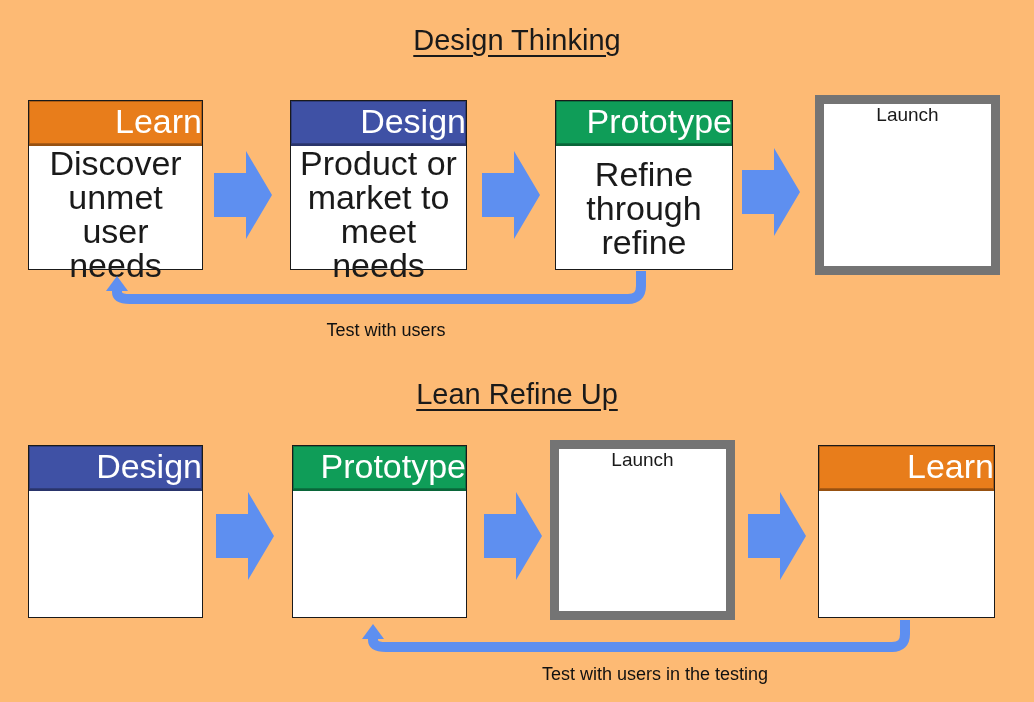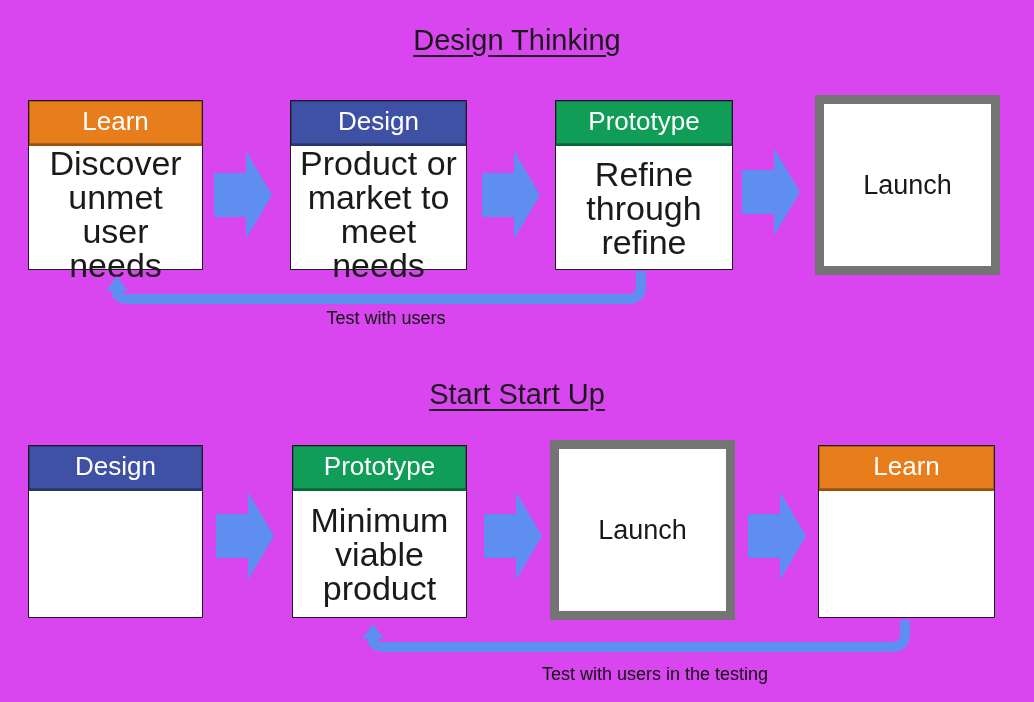--- a/index.html
+++ b/index.html
@@ -1,20 +1,20 @@
 <!DOCTYPE html>
 <html style="--arrow-blue: #5E8FF0; --gray: #747474; --text: #1A1A1A;"><head>
 <meta charset="utf-8">
 <style>
   html, body { margin: 0; padding: 0; background: #fff; }
   .canvas {
     position: relative;
     width: 1034px;
     height: 702px;
-    background: #d946ef;
+    background: #fdba74;
     font-family: "Liberation Sans", "DejaVu Sans", sans-serif;
     color: var(--text, #1a1a1a);
     overflow: hidden;
   }
   .title {
     position: absolute;
     left: 0;
     width: 1034px;
     margin: 0;
     text-align: center;
@@ -28,23 +28,23 @@
     position: absolute;
     background: #fff;
     border: 1.5px solid #1a1a1a;
     box-sizing: border-box;
     display: flex;
     flex-direction: column;
   }
   .phead {
     height: 43px;
     line-height: 41px;
-    text-align: center;
+    text-align: right;
     color: #ffffff;
-    font-size: 26px;
+    font-size: 34px;
     border-bottom: 2px solid rgba(0,0,0,0.35);
     box-shadow: inset 0 0 0 1px rgba(0,0,0,0.25);
     flex: 0 0 auto;
   }
   .pbody {
     flex: 1 1 auto;
     display: flex;
     align-items: center;
     justify-content: center;
     text-align: center;
@@ -52,23 +52,23 @@
     line-height: 34px;
     padding: 0 6px;
     color: #1a1a1a;
   }
   .launch {
     position: absolute;
     background: #fff;
     border: 9px solid var(--gray, #747474);
     box-sizing: border-box;
     display: flex;
-    align-items: center;
+    align-items: flex-start;
     justify-content: center;
-    font-size: 27px;
+    font-size: 19px;
     color: #1a1a1a;
   }
   .flow-arrow { position: absolute; }
   .flow-arrow polygon { fill: var(--arrow-blue, #5E8FF0); }
   .overlay {
     position: absolute;
     left: 0; top: 0;
     pointer-events: none;
   }
   .loop {
@@ -115,35 +115,34 @@
   </div>
 
   <svg class="flow-arrow" style="left:742px;top:146px" width="58" height="92" viewBox="0 0 58 92">
     <polygon points="0,24 32,24 32,2 58,46 32,90 32,68 0,68"></polygon>
   </svg>
 
   <div class="launch" style="left:815px;top:95px;width:185px;height:180px">
     <span>Launch</span>
   </div>
 
-  <div class="loop-label" style="left:286px;top:308px;width:200px">Test with users</div>
+  <div class="loop-label" style="left:286px;top:320px;width:200px">Test with users</div>
 
-  <h1 class="title" style="top:378px">Start Start Up</h1>
+  <h1 class="title" style="top:378px">Lean Refine Up</h1>
 
   <div class="pbox" style="left:28px;top:445px;width:175px;height:173px">
     <div class="phead" style="background-color: rgb(63, 81, 165);">Design</div>
   </div>
 
   <svg class="flow-arrow" style="left:216px;top:490px" width="58" height="92" viewBox="0 0 58 92">
     <polygon points="0,24 32,24 32,2 58,46 32,90 32,68 0,68"></polygon>
   </svg>
 
   <div class="pbox" style="left:292px;top:445px;width:175px;height:173px">
     <div class="phead" style="background-color: rgb(15, 157, 88);">Prototype</div>
-    <div class="pbody">Minimum viable product</div>
   </div>
 
   <svg class="flow-arrow" style="left:484px;top:490px" width="58" height="92" viewBox="0 0 58 92">
     <polygon points="0,24 32,24 32,2 58,46 32,90 32,68 0,68"></polygon>
   </svg>
 
   <div class="launch" style="left:550px;top:440px;width:185px;height:180px">
     <span>Launch</span>
   </div>
 

